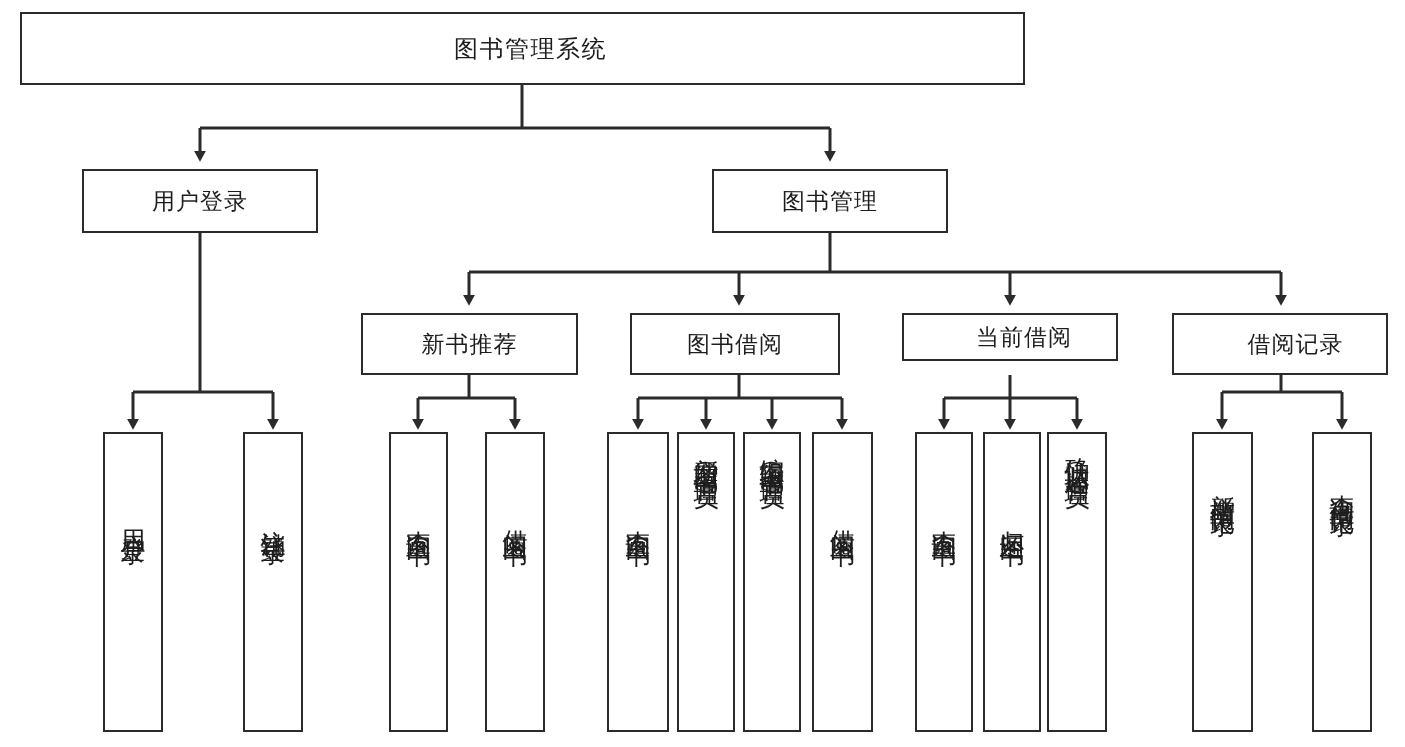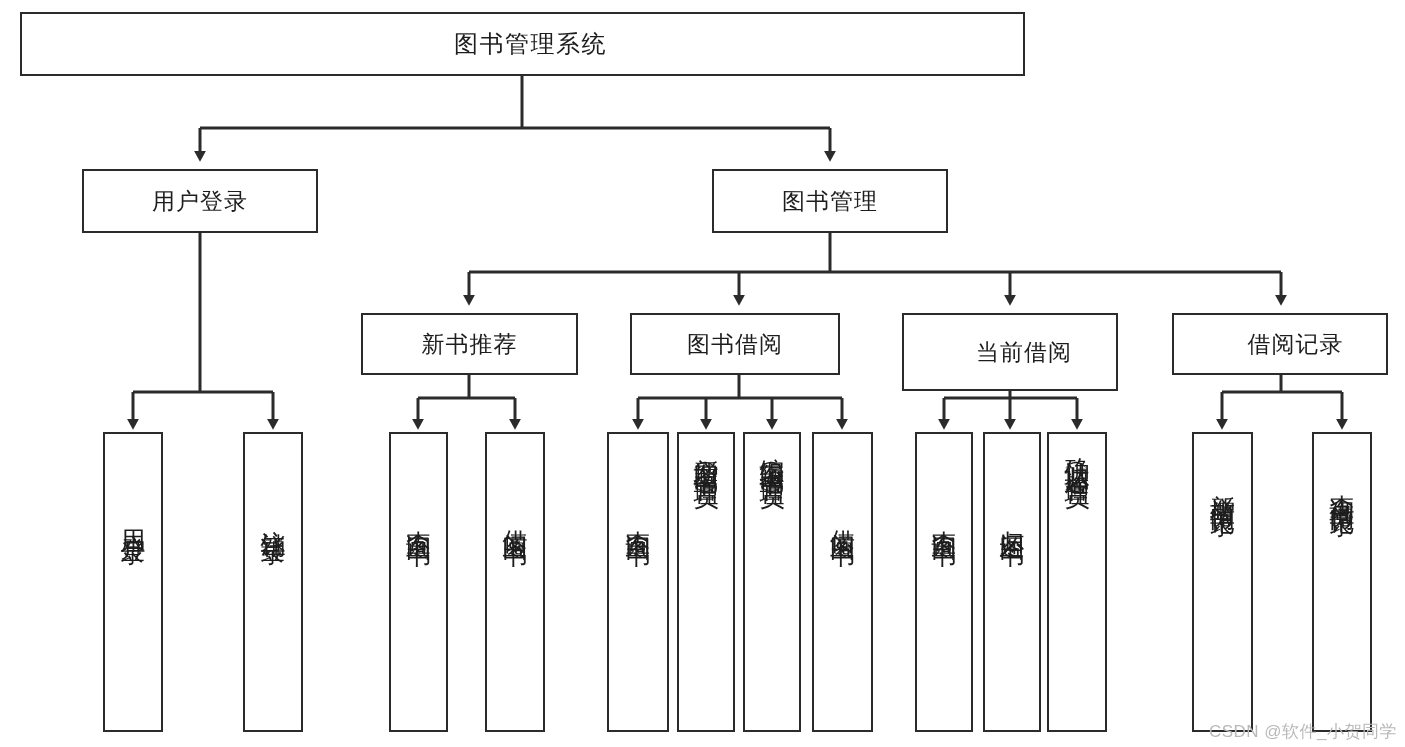--- a/index.html
+++ b/index.html
@@ -108,41 +108,41 @@
       <path d="M1010,398 L1010,420" marker-end="url(#ar)"></path>
       <path d="M1077,398 L1077,420" marker-end="url(#ar)"></path>
 
       <path d="M1281,375 L1281,392"></path>
       <path d="M1222,392 L1342,392"></path>
       <path d="M1222,392 L1222,420" marker-end="url(#ar)"></path>
       <path d="M1342,392 L1342,420" marker-end="url(#ar)"></path>
     </g>
   </svg>
 
-  <div class="node h-node" id="n-root" style="left:20px;top:12px;width:1005px;height:64px;padding-left:16px;">
+  <div class="node h-node" id="n-root" style="left:20px;top:12px;width:1005px;height:73px;padding-left:16px;">
     <span class="lbl">图书管理系统</span>
   </div>
 
   <div class="node h-node" style="left:82px;top:169px;width:236px;height:64px;">
     <span class="lbl">用户登录</span>
   </div>
 
   <div class="node h-node" style="left:361px;top:313px;width:217px;height:62px;">
     <span class="lbl">新书推荐</span>
   </div>
 
   <div class="node h-node" style="left:712px;top:169px;width:236px;height:64px;">
     <span class="lbl">图书管理</span>
   </div>
 
   <div class="node h-node" style="left:630px;top:313px;width:210px;height:62px;">
     <span class="lbl">图书借阅</span>
   </div>
 
-  <div class="node h-node" style="left:902px;top:313px;width:216px;height:78px;padding-left:28px;">
+  <div class="node h-node" style="left:902px;top:313px;width:216px;height:48px;padding-left:28px;">
     <span class="lbl">当前借阅</span>
   </div>
 
   <div class="node h-node" style="left:1172px;top:313px;width:216px;height:62px;padding-left:31px;">
     <span class="lbl">借阅记录</span>
   </div>
 
   <div class="node v-node" style="left:103px;top:432px;width:60px;height:300px;padding-top:76px;">
     <span class="lbl">用户登录</span>
   </div>
@@ -188,15 +188,14 @@
   </div>
 
   <div class="node v-node" style="left:1192px;top:432px;width:61px;height:300px;padding-top:40px;">
     <span class="lbl">新增借阅记录</span>
   </div>
 
   <div class="node v-node" style="left:1312px;top:432px;width:60px;height:300px;padding-top:40px;">
     <span class="lbl">查询借阅记录</span>
   </div>
 
-  <div id="watermark">CSDN @软件_小贺同学</div>
 
 </div>
 
 </body></html>

